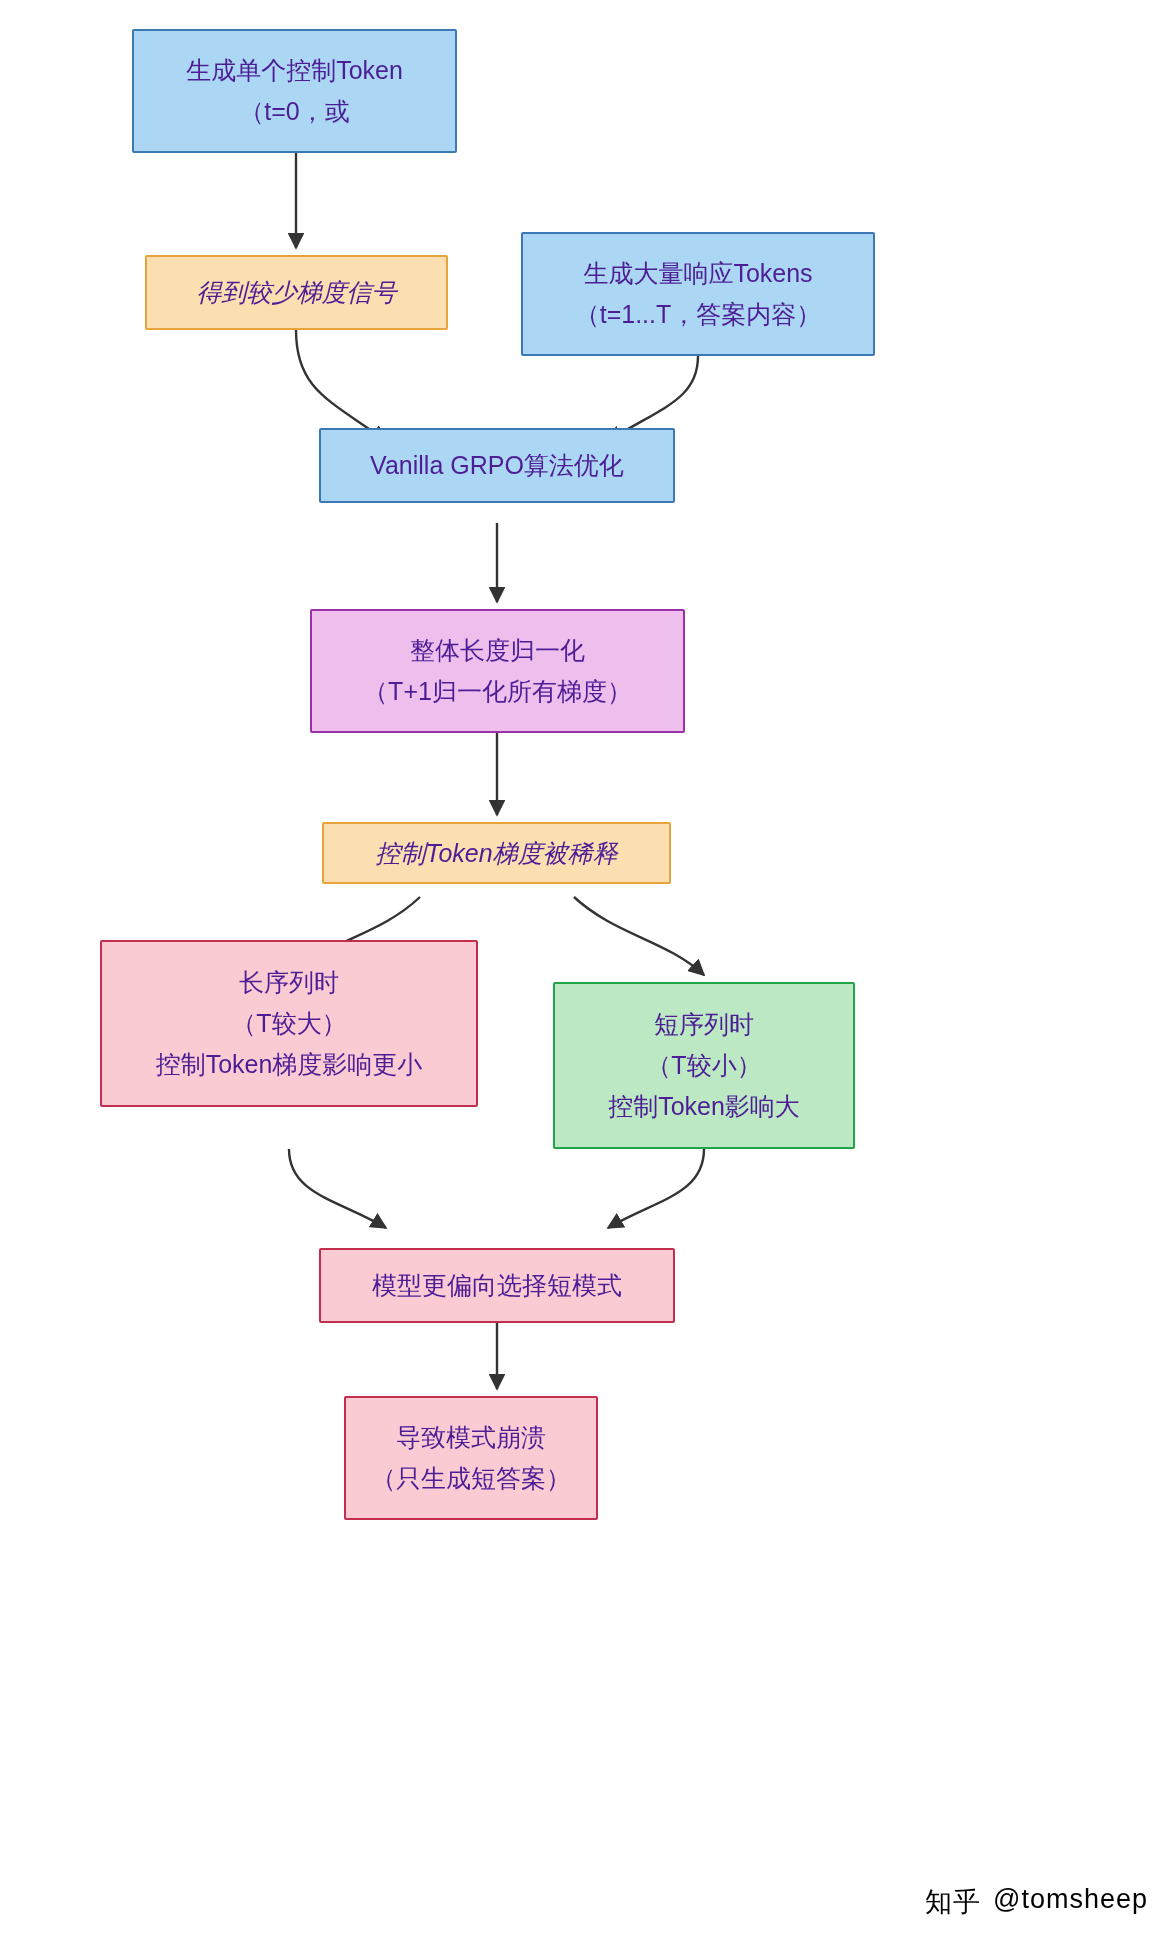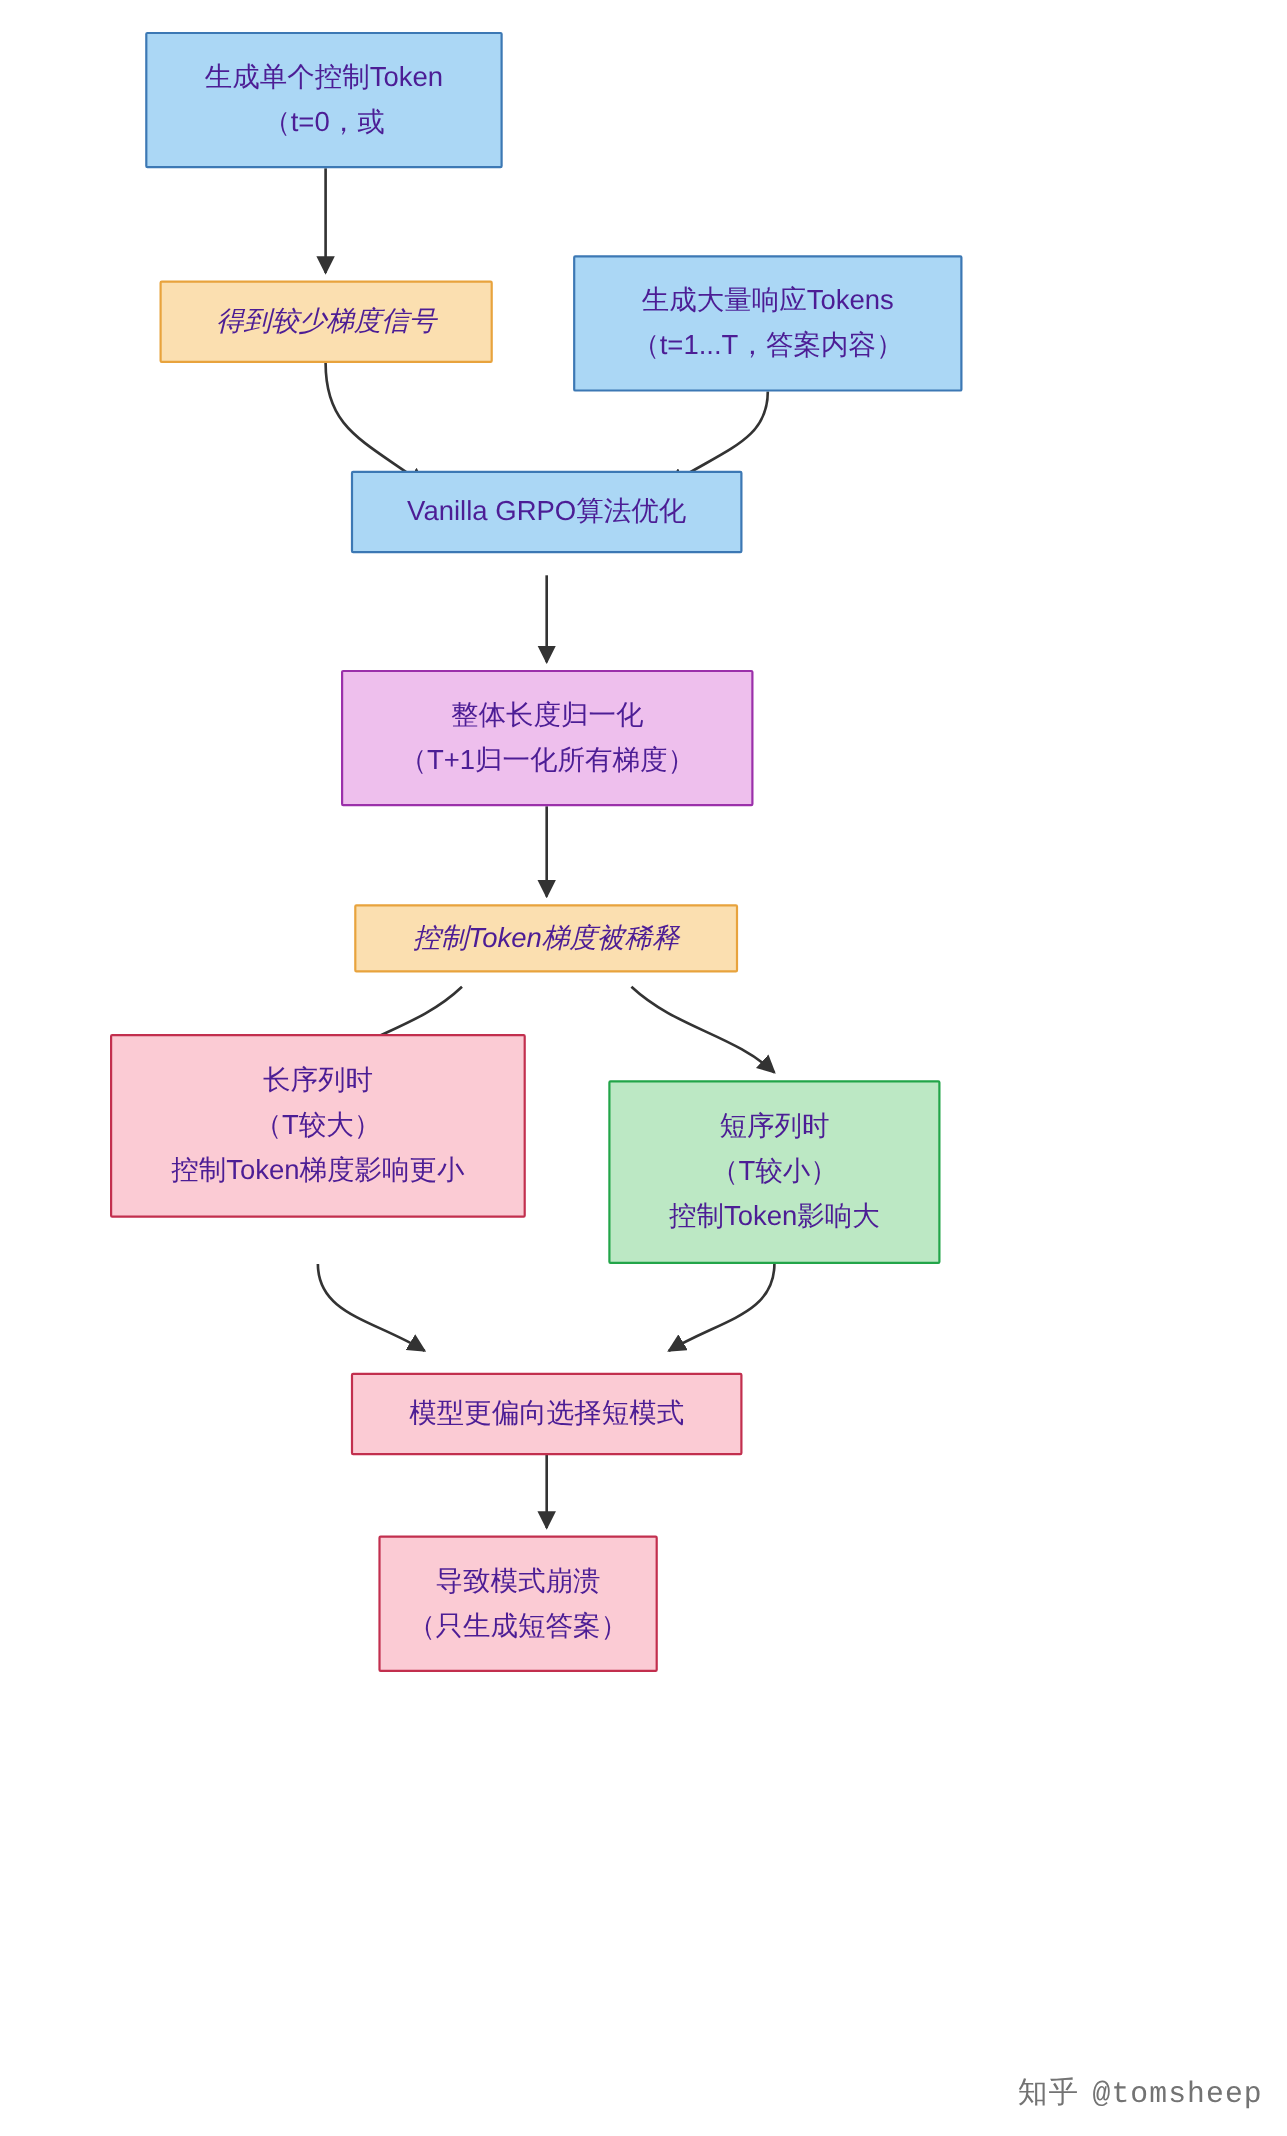--- a/index.html
+++ b/index.html
@@ -63,26 +63,26 @@
   #n-long-seq       { left: 100px;  top: 940px;  width: 378px; height: 167px; }
   #n-short-seq      { left: 553px;  top: 982px;  width: 302px; height: 167px; }
   #n-prefer-short   { left: 319px;  top: 1235px; width: 356px; height: 75px; margin-top: 13px;  }
   #n-mode-collapse  { left: 344px;  top: 1396px; width: 254px; height: 124px; }
 
   #watermark {
     position: absolute;
     right: 22px;
     bottom: 22px;
     font-size: 27px;
-    color: #737373;
+    color: #000000;
     letter-spacing: 1px;
-    font-family: Liberation Mono, monospace;
+    font-family: Liberation Sans, sans-serif;
     white-space: nowrap;
     display: flex;
-    align-items: flex-end;
+    align-items: flex-start;
     gap: 12px;
   }
   #watermark .wm-mark { font-weight: 400; }
   #watermark .wm-handle { font-weight: 400; }
 </style>
 </head>
 <body>
 
 <div id="canvas">
 

